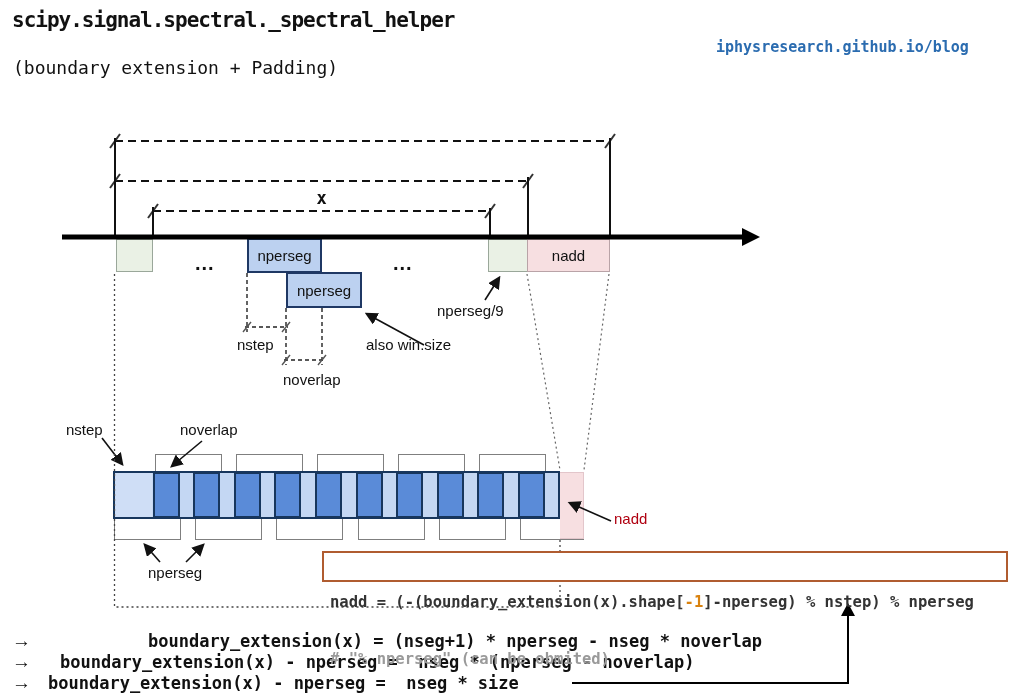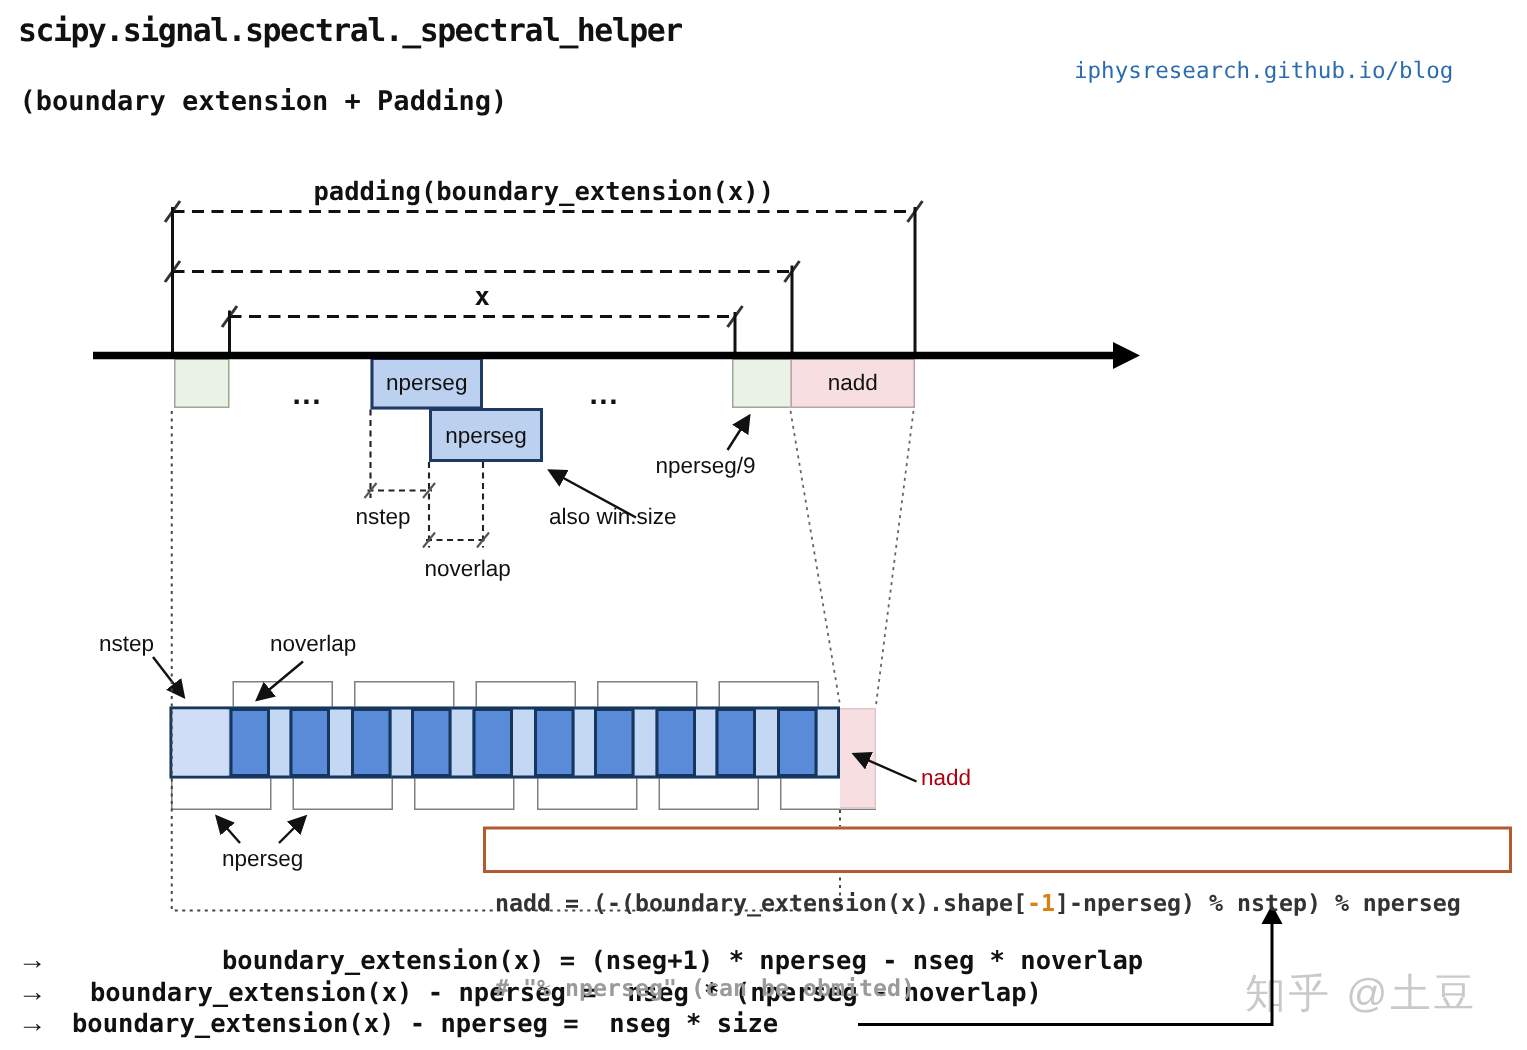--- a/index.html
+++ b/index.html
@@ -8,22 +8,22 @@
     --band-border:#17365d; --code-border:#b05c30; --code-hl:#d9820f;
     --code-comment:#9a9a9a; --nadd-red:#b00010;
   }
   *{margin:0;padding:0;box-sizing:border-box}
   body{background:#fff;width:1018px;height:700px;overflow:hidden;
        font-family:"Liberation Sans",sans-serif;color:#111}
   .page{position:relative;width:1018px;height:700px;background:#fff}
   .abs{position:absolute}
   .mono{font-family:"DejaVu Sans Mono","Liberation Mono",monospace}
   .title{left:12px;top:8px;font-size:21px;font-weight:bold;letter-spacing:-1px;white-space:nowrap}
-  .subtitle{left:13px;top:57px;font-size:18px;font-weight:bold;white-space:nowrap}
-  .link{left:716px;top:38px;font-size:15px;font-weight:normal;color:var(--link);
+  .subtitle{left:13px;top:57px;font-size:18px;font-weight:normal;white-space:nowrap}
+  .link{left:716px;top:38px;font-size:15px;font-weight:bold;color:var(--link);
         text-decoration:none;white-space:nowrap}
   .mlabel{font-size:17px;font-weight:bold;text-align:center;white-space:nowrap;z-index:3}
   .gbox{background:var(--green);border:1px solid #9aa79a;z-index:2}
   .bbox{background:var(--blue-fill);border:2px solid var(--navy);z-index:2;
         display:flex;align-items:center;justify-content:center;font-size:15px}
   .pbox{background:var(--pink);border:1px solid #b9a3a7;z-index:2;
         display:flex;align-items:center;justify-content:center;font-size:15px}
   .dots{font-size:20px;font-weight:bold;letter-spacing:1px;z-index:2}
   .slabel{font-size:15px;white-space:nowrap;z-index:3}
   .win{position:absolute;border:1px solid #7f7f7f;background:transparent}
@@ -117,21 +117,20 @@
 
     <g stroke="#444" stroke-width="1.3" stroke-dasharray="2 3" fill="none">
       <polyline points="114.5,274 114.5,607 560,607"></polyline>
       <line x1="560" y1="607" x2="560" y2="539"></line>
     </g>
 
     <polyline points="572,683 848,683 848,613" stroke="#000" stroke-width="2" fill="none"></polyline>
     <polygon points="841,616 848,603 855,616" fill="#000"></polygon>
   </svg>
 
-  <div class="abs mlabel mono" style="left:115px;width:495px;top:118px">padding(boundary_extension(x))</div>
   <div class="abs mlabel mono" style="left:153px;width:337px;top:188px">x</div>
 
   <div class="abs gbox" style="left:116px;top:239px;width:37px;height:33px"></div>
   <div class="abs dots" style="left:195px;top:252px">...</div>
   <div class="abs bbox" style="left:247px;top:238px;width:75px;height:35px">
     <span>nperseg</span>
   </div>
   <div class="abs bbox" style="left:286px;top:272px;width:76px;height:36px">
     <span>nperseg</span>
   </div>
@@ -190,14 +189,13 @@
   </div>
   <div>
     <span class="eqarrow" style="top:651px">→</span>
     <span class="eqtext mono" style="left:60px;top:652px">boundary_extension(x) - nperseg =  nseg * (nperseg - noverlap)</span>
   </div>
   <div>
     <span class="eqarrow" style="top:672px">→</span>
     <span class="eqtext mono" style="left:48px;top:673px">boundary_extension(x) - nperseg =  nseg * size</span>
   </div>
 
-  <div class="abs watermark">知乎 @土豆</div>
 </div>
 
 </body></html>

